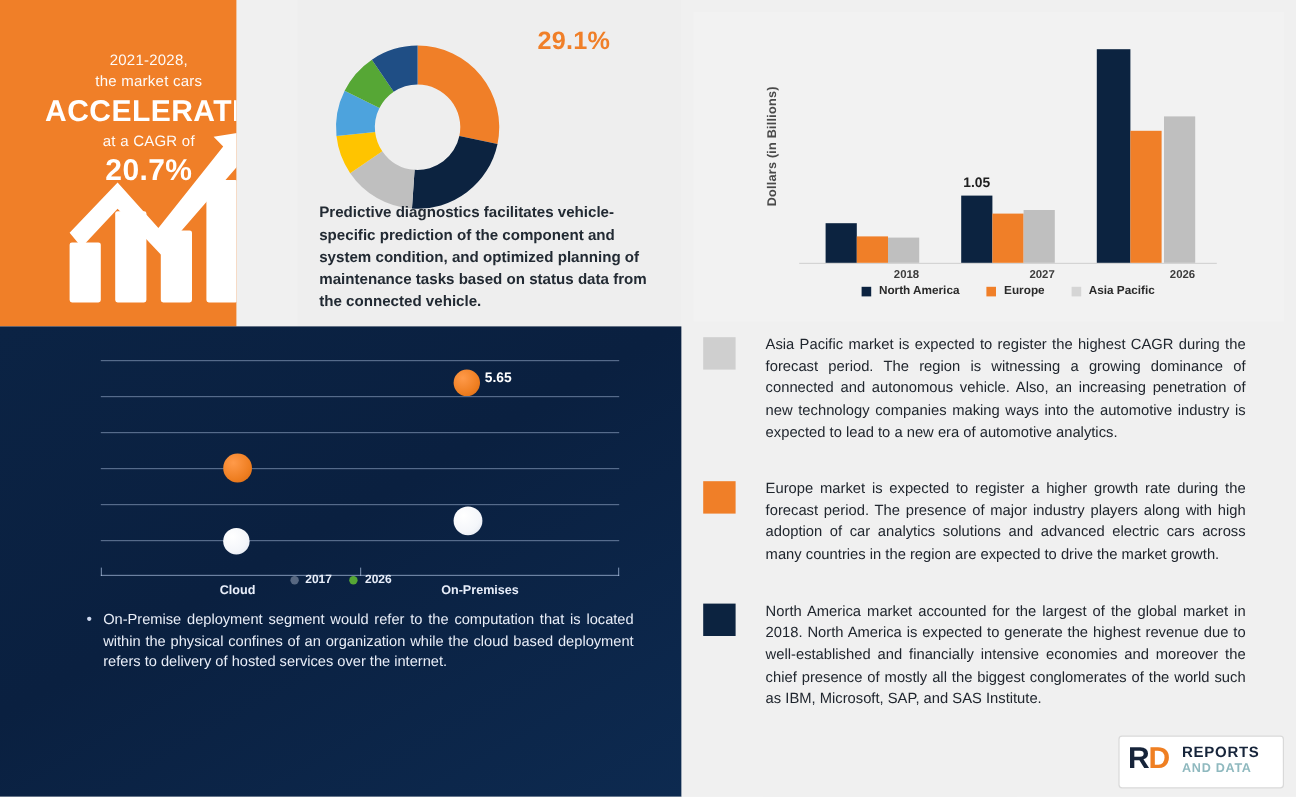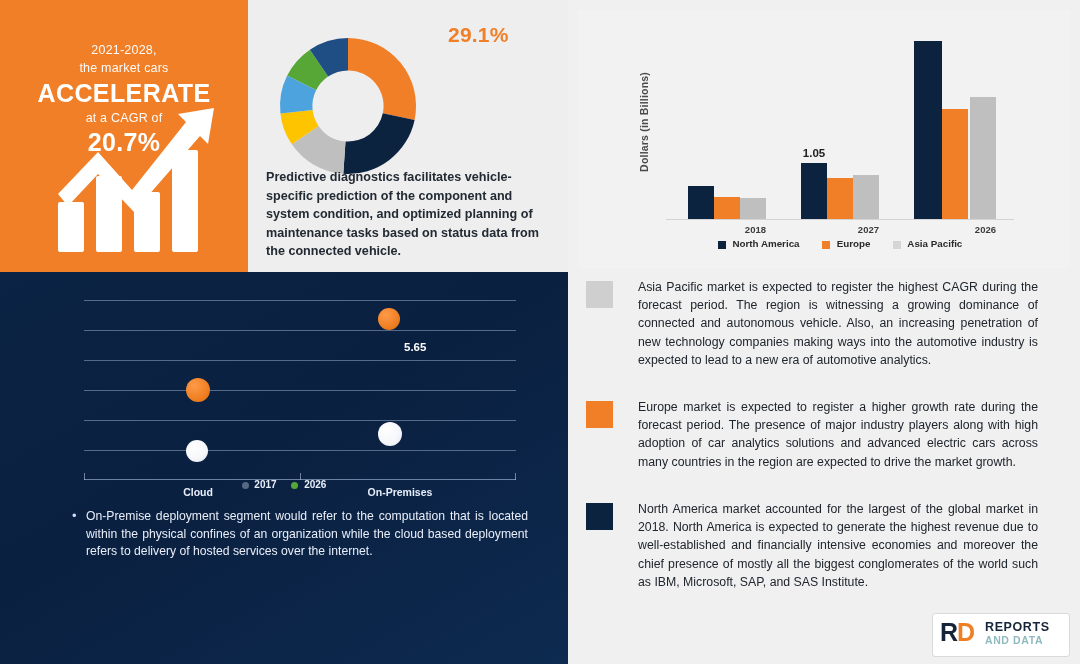--- a/index.html
+++ b/index.html
@@ -8,21 +8,21 @@
     font-family:"Liberation Sans", sans-serif;
     background:#f2f2f2;
     overflow:hidden;
   }
   #root{position:relative;width:1080px;height:664px;}
 
   
   .left-col{position:absolute;left:0;top:0;width:568px;height:664px;background:#f0f0f0;}
 
   
-  .accel-panel{position:absolute;left:0;top:0;width:248px;height:272px;background:#f07f28;overflow:hidden;}
+  .accel-panel{position:absolute;left:0;top:0;width:197px;height:272px;background:#f07f28;overflow:hidden;}
   .accel-text{position:absolute;left:0;top:42px;width:248px;text-align:center;color:#ffffff;}
   .accel-l1{font-size:12.5px;letter-spacing:.2px;line-height:17px;opacity:.97;}
   .accel-l2{font-size:12.5px;letter-spacing:.2px;line-height:18px;opacity:.97;}
   .accel-big{font-size:25px;font-weight:bold;letter-spacing:.4px;line-height:30px;margin-top:1px;}
   .accel-l3{font-size:12.5px;letter-spacing:.2px;line-height:20px;opacity:.97;}
   .accel-pct{font-size:25px;font-weight:bold;letter-spacing:.3px;line-height:28px;}
   .accel-art{position:absolute;left:52px;top:98px;width:180px;height:160px;}
 
   
   .donut-panel{position:absolute;left:248px;top:0;width:320px;height:272px;background:#eeeeee;}
@@ -150,21 +150,21 @@
         <div class="dot-axis"></div>
         <div class="dot-tick" style="left:0px;"></div>
         <div class="dot-tick" style="left:216px;"></div>
         <div class="dot-tick" style="left:431px;"></div>
 
         <div class="dot dot-orange" style="left:102px;top:78px;width:24px;height:24px;"></div>
         <div class="dot dot-white" style="left:102px;top:140px;width:22px;height:22px;"></div>
         <div class="dot dot-orange" style="left:294px;top:8px;width:22px;height:22px;"></div>
         <div class="dot dot-white" style="left:294px;top:122px;width:24px;height:24px;"></div>
 
-        <div class="dot-label" style="left:320px;top:9px;margin-top:32px;">5.65</div>
+        <div class="dot-label" style="left:320px;top:9px;">5.65</div>
 
         <div class="cat-label" style="left:66px;top:186px;width:96px;">Cloud</div>
         <div class="cat-label" style="left:258px;top:186px;width:116px;">On-Premises</div>
       </div>
 
       <div class="dot-legend" style="top:206px;">
         <span class="lg-item">
           <span class="lg-swatch" style="background:#e8eefa;opacity:.35;"></span>
           <span>2017</span>
         </span>

